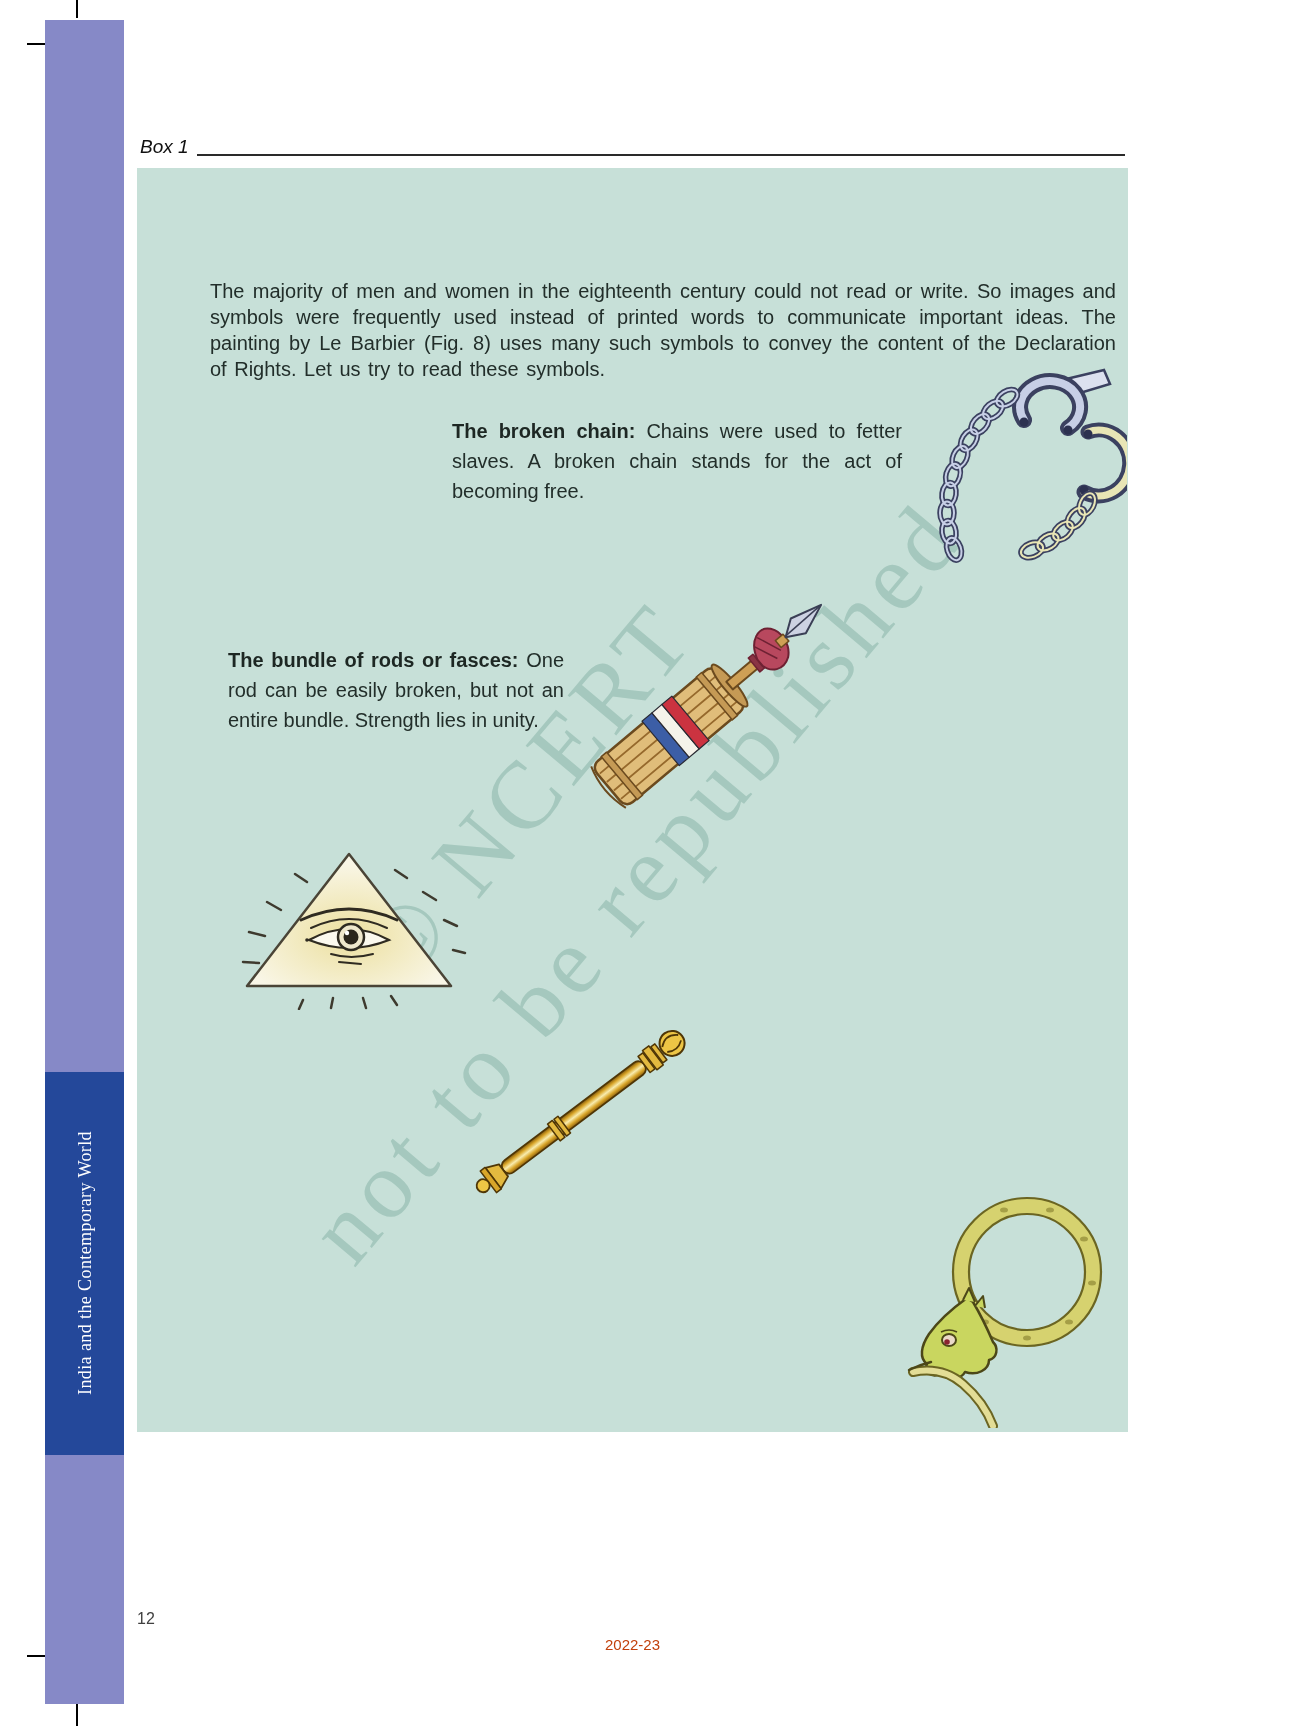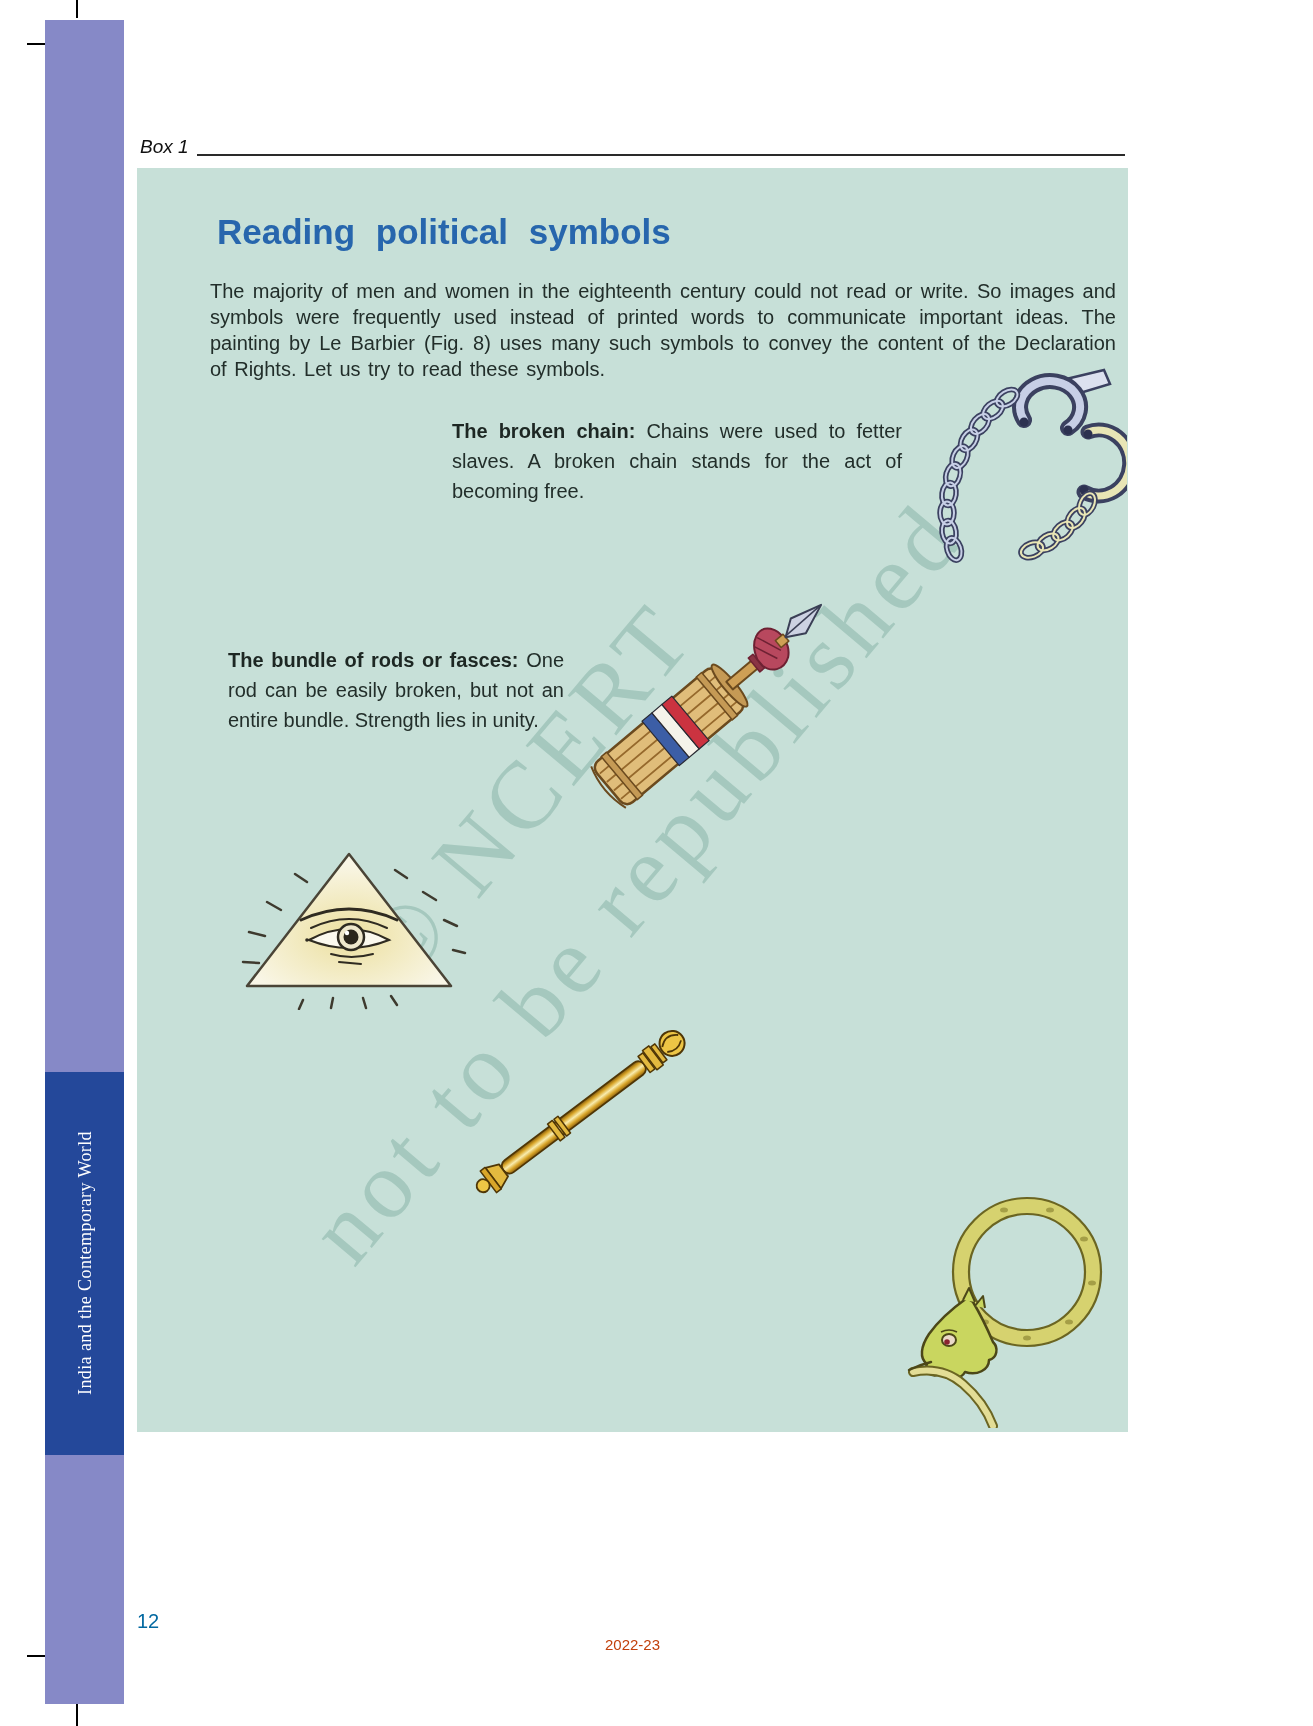--- a/index.html
+++ b/index.html
@@ -45,21 +45,21 @@
   .cap-sceptre { left:515px; top:955px;  width:320px; text-align:left; }
   .cap-snake   { left:335px; top:1135px; width:402px; }
 
   .illus { position:absolute; z-index:1; }
   .il-chain   { left:755px; top:198px;  }
   .il-fasces  { left:450px; top:415px;  }
   .il-eye     { left:100px; top:672px;  }
   .il-sceptre { left:313px; top:836px;  }
   .il-snake   { left:760px; top:1012px; }
 
-  .page-number { position:absolute; left:137px; top:1610px; font-size:20px; color:#0369a1; }
+  .page-number { position:absolute; left:137px; top:1610px; font-size:16px; color:#404040; }
   .footer-year { position:absolute; left:137px; top:1636px; width:991px; text-align:center; font-size:15px; color:#c2410c; }
 </style>
 </head>
 <body>
 
 <div class="page">
 
   <div class="crop tv"></div>
   <div class="crop th"></div>
   <div class="crop bh"></div>
@@ -72,21 +72,20 @@
   <div class="box-label">Box 1</div>
   <div class="box-rule"></div>
 
   <div class="teal-box">
 
     <div class="watermark">
       <div>© NCERT</div>
       <div>not to be republished</div>
     </div>
 
-    <div class="bx-title">Reading political symbols</div>
 
     <div class="bx-text intro">The majority of men and women in the eighteenth century could not read or write. So images and symbols were frequently used instead of printed words to communicate important ideas. The painting by Le Barbier (Fig. 8) uses many such symbols to convey the content of the Declaration of Rights. Let us try to read these symbols.</div>
 
     <div class="bx-text cap-chain">
       <b>The broken chain:</b><span> Chains were used to fetter slaves. A broken chain stands for the act of becoming free.</span>
     </div>
 
     <div class="bx-text cap-fasces">
       <b>The bundle of rods or fasces:</b><span> One rod can be easily broken, but not an entire bundle. Strength lies in unity.</span>
     </div>

